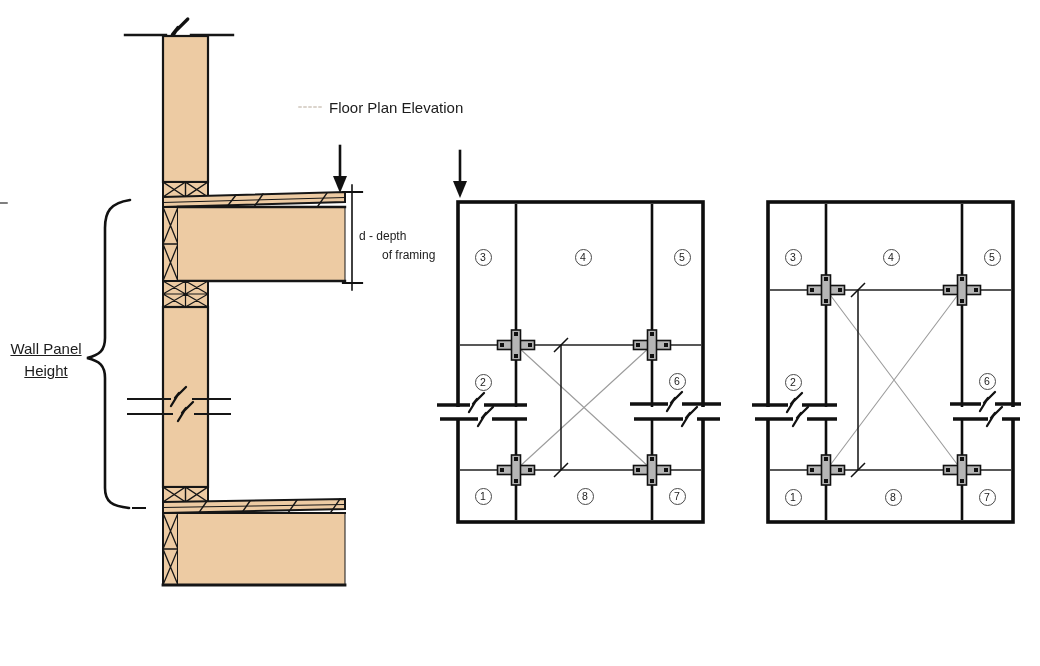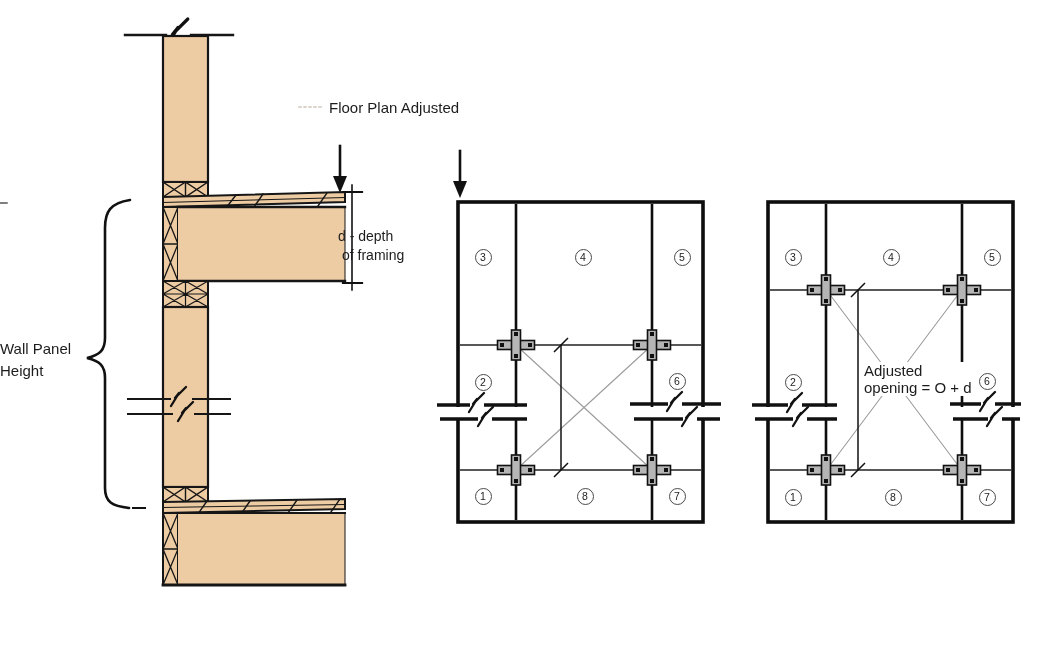--- a/index.html
+++ b/index.html
@@ -1,20 +1,20 @@
 <!DOCTYPE html>
 <html><head>
 <meta charset="utf-8">
 <style>
   html,body{margin:0;padding:0;background:#fff;}
   .canvas{position:relative;width:1040px;height:666px;background:#fff;overflow:hidden;
           font-family:"Liberation Sans","DejaVu Sans",sans-serif;color:#1c1c1c;}
   .canvas svg{position:absolute;left:0;top:0;}
   .lbl{position:absolute;font-size:15px;line-height:21px;white-space:nowrap;}
-  .lbl.center{text-align:left;}
+  .lbl.center{text-align:center;text-decoration:underline;}
   .lbl.onwhite{background:#fff;padding:0 2px;}
   .num{position:absolute;width:17px;height:17px;border:1.3px solid #4a4a4a;border-radius:50%;
        display:flex;align-items:center;justify-content:center;font-size:10.5px;color:#222;
        background:#fff;box-sizing:border-box;}
 </style>
 </head>
 <body>
 
 <div class="canvas">
 
@@ -172,38 +172,34 @@
       <use href="#brk" transform="translate(995,417)"></use>
     </g>
     <use href="#conn" transform="translate(826,290)"></use>
     <use href="#conn" transform="translate(962,290)"></use>
     <use href="#conn" transform="translate(826,470)"></use>
     <use href="#conn" transform="translate(962,470)"></use>
   </g>
 </svg>
 
 <div class="lbl" style="left:329px;top:97px">
-  <div>Floor Plan Adjusted</div>
-</div>
-
-<div class="lbl" style="left:338px;top:227px;font-size:14px;line-height:19px">
+  <div>Floor Plan Elevation</div>
+</div>
+
+<div class="lbl" style="left:359px;top:227px;font-size:12px;line-height:19px">
   <div>d - depth</div>
-  <div style="margin-left:4px">of framing</div>
+  <div style="margin-left:23px">of framing</div>
 </div>
 
 <div class="lbl center" style="left:0;top:338px;width:92px;line-height:22px">
   <div>Wall Panel</div>
   <div>Height</div>
 </div>
 
 
-<div class="lbl onwhite" style="left:862px;top:362px;line-height:17px">
-  <div>Adjusted</div>
-  <div>opening = O + d</div>
-</div>
 
 <div class="num" style="left:474.5px;top:248.5px">3</div>
 <div class="num" style="left:574.5px;top:248.5px">4</div>
 <div class="num" style="left:673.5px;top:248.5px">5</div>
 <div class="num" style="left:474.5px;top:373.5px">2</div>
 <div class="num" style="left:668.5px;top:372.5px">6</div>
 <div class="num" style="left:474.5px;top:487.5px">1</div>
 <div class="num" style="left:576.5px;top:487.5px">8</div>
 <div class="num" style="left:668.5px;top:487.5px">7</div>
 

